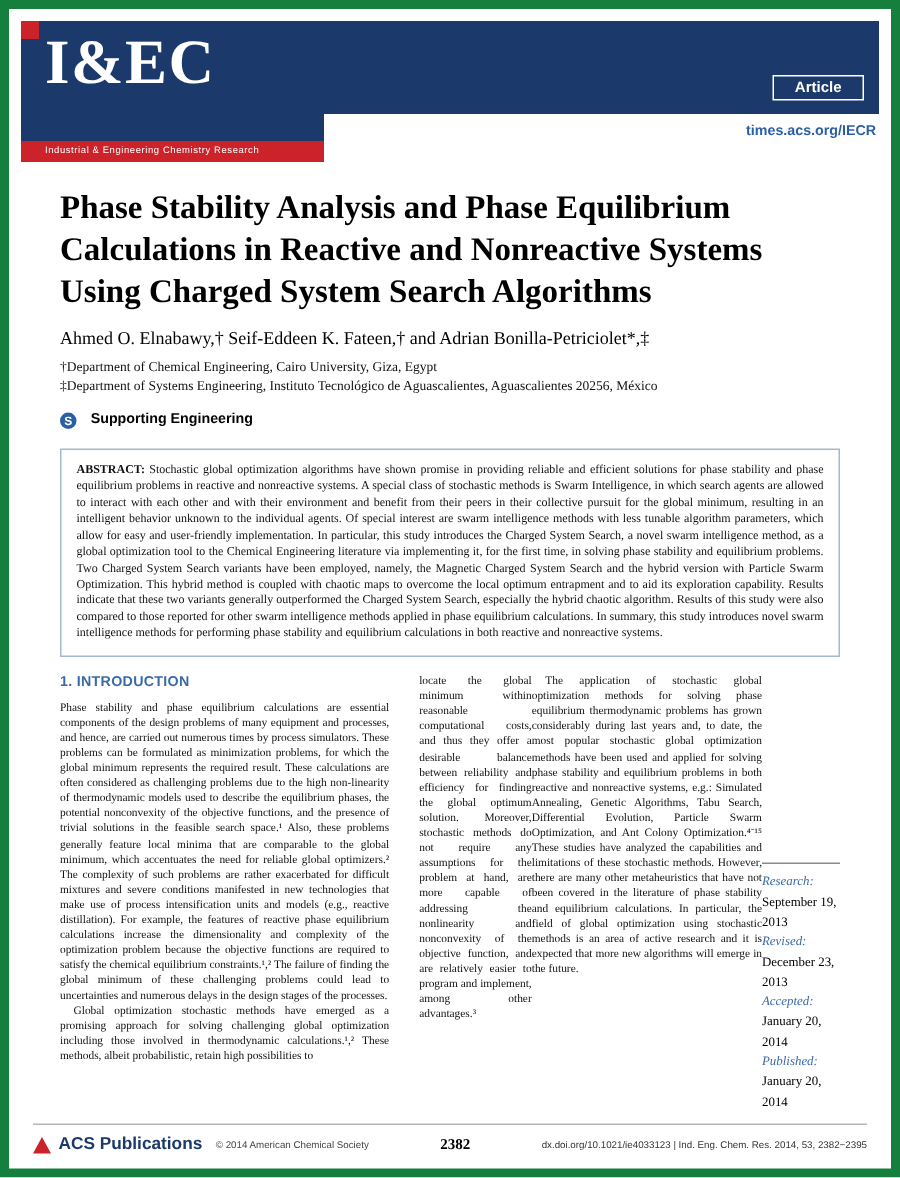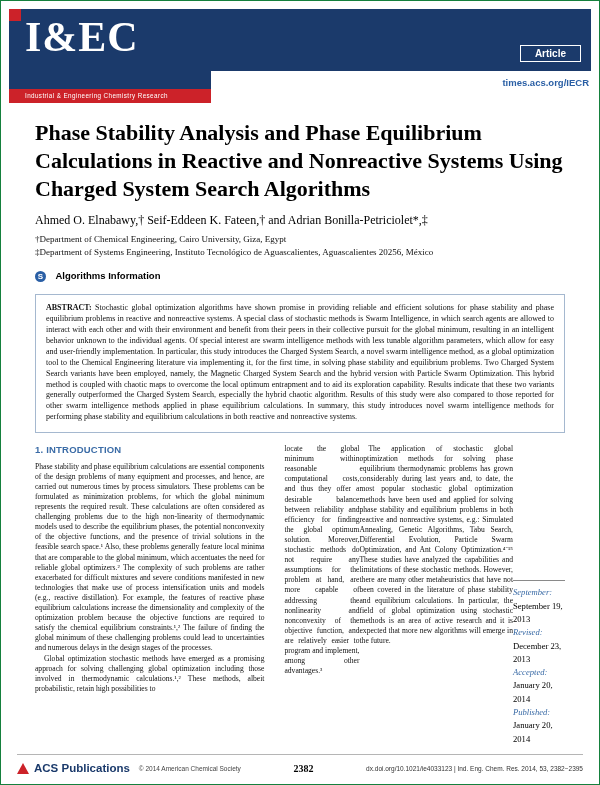--- a/index.html
+++ b/index.html
@@ -2,21 +2,21 @@
 <html><head>
 <meta charset="utf-8">
 <style>
   * { box-sizing: border-box; margin: 0; padding: 0; }
   html, body { width: 600px; height: 785px; background: #ffffff; }
   body { font-family: "Liberation Serif", serif; color: #111; }
 
   .page {
     width: 600px; height: 785px;
     background: #fff;
-    border: 1px solid #15803d;
+    border: 6px solid #15803d;
     padding: 8px 8px 10px 8px;
     display: flex; flex-direction: column;
     overflow: hidden;
   }
 
   
   .masthead { position: relative; height: 94px; flex: 0 0 auto; }
   .band {
     position: absolute; left: 0; top: 0; right: 0; height: 62px;
     background: #1b3a6b;
@@ -140,21 +140,21 @@
 
     <h1 class="title">Phase Stability Analysis and Phase Equilibrium Calculations in Reactive and Nonreactive Systems Using Charged System Search Algorithms</h1>
 
     <div class="authors">Ahmed O. Elnabawy,† Seif-Eddeen K. Fateen,† and Adrian Bonilla-Petriciolet*,‡</div>
 
     <div class="affiliation">†Department of Chemical Engineering, Cairo University, Giza, Egypt</div>
     <div class="affiliation">‡Department of Systems Engineering, Instituto Tecnológico de Aguascalientes, Aguascalientes 20256, México</div>
 
     <div class="supporting">
       <span class="s-icon">S</span>
-      <span class="s-label">Algorithms Information</span>
+      <span class="s-label">Supporting Engineering</span>
     </div>
 
     <div class="abstract-box">
       <span class="abstract-label">ABSTRACT:</span>
       <span class="abstract-text">Stochastic global optimization algorithms have shown promise in providing reliable and efficient solutions for phase stability and phase equilibrium problems in reactive and nonreactive systems. A special class of stochastic methods is Swarm Intelligence, in which search agents are allowed to interact with each other and with their environment and benefit from their peers in their collective pursuit for the global minimum, resulting in an intelligent behavior unknown to the individual agents. Of special interest are swarm intelligence methods with less tunable algorithm parameters, which allow for easy and user-friendly implementation. In particular, this study introduces the Charged System Search, a novel swarm intelligence method, as a global optimization tool to the Chemical Engineering literature via implementing it, for the first time, in solving phase stability and equilibrium problems. Two Charged System Search variants have been employed, namely, the Magnetic Charged System Search and the hybrid version with Particle Swarm Optimization. This hybrid method is coupled with chaotic maps to overcome the local optimum entrapment and to aid its exploration capability. Results indicate that these two variants generally outperformed the Charged System Search, especially the hybrid chaotic algorithm. Results of this study were also compared to those reported for other swarm intelligence methods applied in phase equilibrium calculations. In summary, this study introduces novel swarm intelligence methods for performing phase stability and equilibrium calculations in both reactive and nonreactive systems.</span>
     </div>
 
     <div class="columns">
 
       <div class="col col-left">
@@ -162,21 +162,21 @@
         <p>Phase stability and phase equilibrium calculations are essential components of the design problems of many equipment and processes, and hence, are carried out numerous times by process simulators. These problems can be formulated as minimization problems, for which the global minimum represents the required result. These calculations are often considered as challenging problems due to the high non-linearity of thermodynamic models used to describe the equilibrium phases, the potential nonconvexity of the objective functions, and the presence of trivial solutions in the feasible search space.¹ Also, these problems generally feature local minima that are comparable to the global minimum, which accentuates the need for reliable global optimizers.² The complexity of such problems are rather exacerbated for difficult mixtures and severe conditions manifested in new technologies that make use of process intensification units and models (e.g., reactive distillation). For example, the features of reactive phase equilibrium calculations increase the dimensionality and complexity of the optimization problem because the objective functions are required to satisfy the chemical equilibrium constraints.¹,² The failure of finding the global minimum of these challenging problems could lead to uncertainties and numerous delays in the design stages of the processes.</p>
         <p class="indent">Global optimization stochastic methods have emerged as a promising approach for solving challenging global optimization including those involved in thermodynamic calculations.¹,² These methods, albeit probabilistic, retain high possibilities to</p>
       </div>
 
       <div class="col col-right">
         <p>locate the global minimum within reasonable computational costs, and thus they offer a desirable balance between reliability and efficiency for finding the global optimum solution. Moreover, stochastic methods do not require any assumptions for the problem at hand, are more capable of addressing the nonlinearity and nonconvexity of the objective function, and are relatively easier to program and implement, among other advantages.³</p>
         <p class="indent">The application of stochastic global optimization methods for solving phase equilibrium thermodynamic problems has grown considerably during last years and, to date, the most popular stochastic global optimization methods have been used and applied for solving phase stability and equilibrium problems in both reactive and nonreactive systems, e.g.: Simulated Annealing, Genetic Algorithms, Tabu Search, Differential Evolution, Particle Swarm Optimization, and Ant Colony Optimization.⁴⁻¹⁵ These studies have analyzed the capabilities and limitations of these stochastic methods. However, there are many other metaheuristics that have not been covered in the literature of phase stability and equilibrium calculations. In particular, the field of global optimization using stochastic methods is an area of active research and it is expected that more new algorithms will emerge in the future.</p>
 
         <div class="dates">
           <div class="date-row">
-            <span class="date-label">September:</span>
+            <span class="date-label">Research:</span>
             <span class="date-value">September 19, 2013</span>
           </div>
           <div class="date-row">
             <span class="date-label">Revised:</span>
             <span class="date-value">December 23, 2013</span>
           </div>
           <div class="date-row">
             <span class="date-label">Accepted:</span>
             <span class="date-value">January 20, 2014</span>
           </div>

